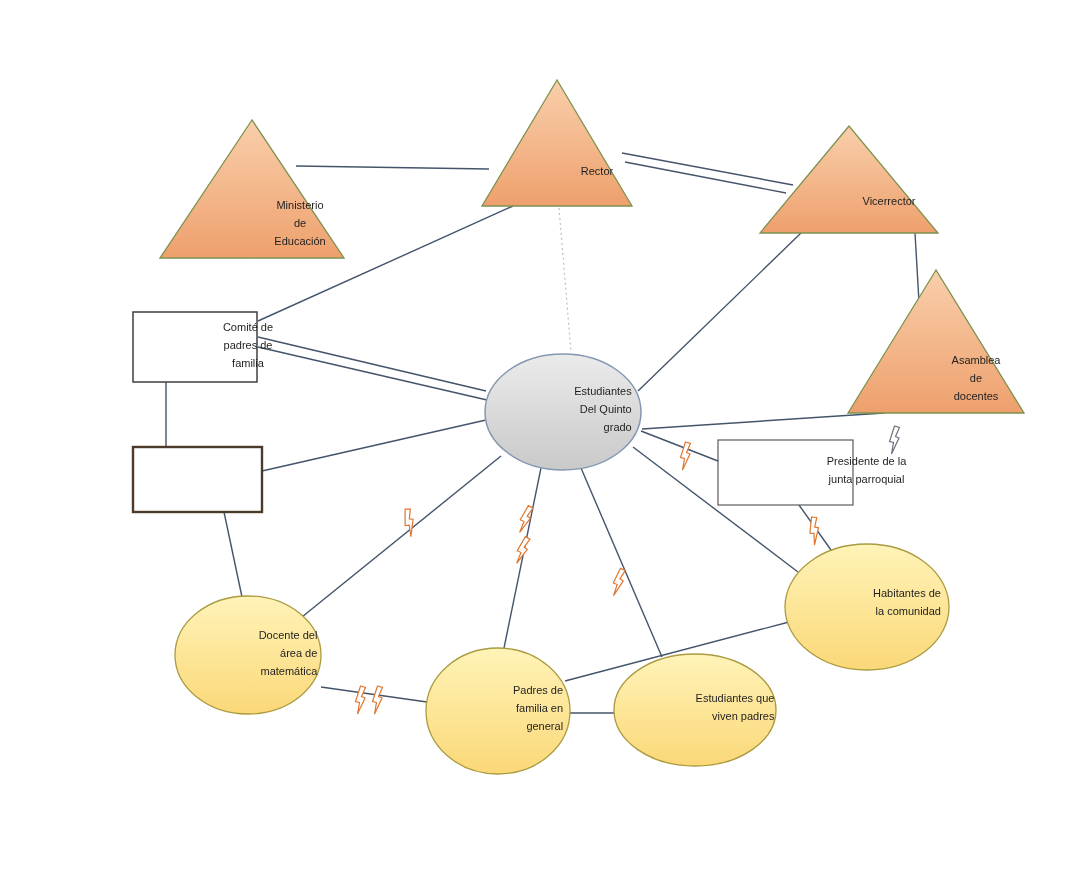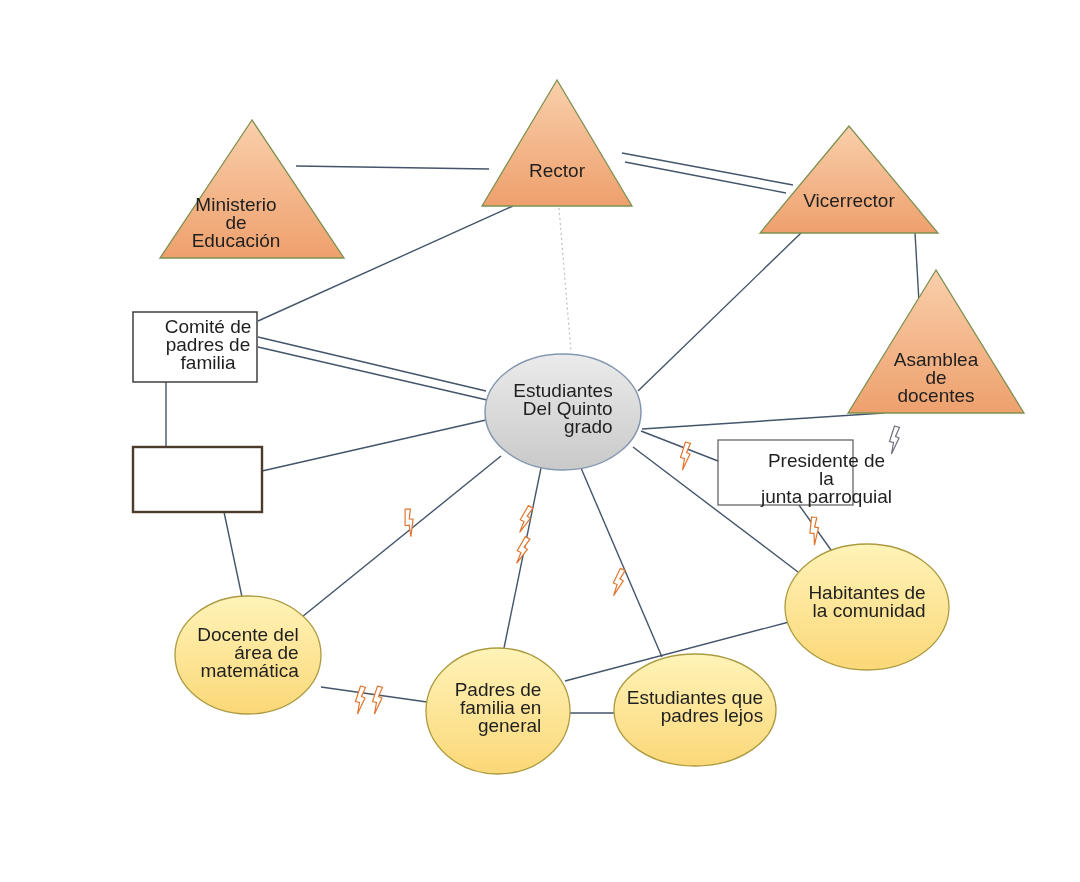--- a/index.html
+++ b/index.html
@@ -2,22 +2,22 @@
 <html><head>
 <meta charset="utf-8">
 <style>
   html,body { margin:0; padding:0; background:#ffffff; }
   #stage {
     position:relative; width:1080px; height:882px; background:#ffffff;
     font-family:"Liberation Sans", sans-serif; overflow:hidden;
   }
   #wires { position:absolute; left:0; top:0; }
   .label {
-    position:absolute; font-size:19px; line-height:18px; color:#1f1f1f;
-    white-space:pre-line; pointer-events:none;
+    position:absolute; font-size:11px; line-height:18px; color:#1f1f1f;
+    white-space:pre-line; pointer-events:none;margin-left:40px;
   }
   .ctr  { transform:translateX(-50%); text-align:center; }
   .lft  { transform:translateX(-50%); text-align:right; }
   .boxlabel { text-align:center; }
 </style>
 </head>
 <body>
 
 <div id="stage">
 
@@ -84,21 +84,21 @@
       <use href="#bolt" transform="translate(521,550) rotate(12)"></use>
       <use href="#bolt" transform="translate(617,582) rotate(8)"></use>
       <use href="#bolt" transform="translate(684,456)"></use>
       <use href="#bolt" transform="translate(813,531) rotate(-12)"></use>
       <use href="#bolt" transform="translate(359,700)"></use>
       <use href="#bolt" transform="translate(376,700)"></use>
     </g>
     <use href="#bolt" transform="translate(893,440)" fill="#ffffff" stroke="#6f6f7d" stroke-width="1.2"></use>
   </svg>
 
-  <div class="label ctr" style="left:236px; top:196px;">Ministerio
+  <div class="label ctr" style="left:260px; top:196px;">Ministerio
 de
 Educación</div>
   <div class="label ctr" style="left:557px; top:162px;">Rector</div>
   <div class="label ctr" style="left:849px; top:192px;">Vicerrector</div>
   <div class="label ctr" style="left:936px; top:351px;">Asamblea
 de
 docentes</div>
 
   <div class="label boxlabel" style="left:133px; top:318px; width:150px;">Comité de
 padres de
@@ -109,17 +109,17 @@
   <div class="label lft" style="left:563px; top:382px;">Estudiantes
 Del Quinto
 grado</div>
   <div class="label lft" style="left:248px; top:626px;">Docente del
 área de
 matemática</div>
   <div class="label lft" style="left:498px; top:681px;">Padres de
 familia en
 general</div>
   <div class="label lft" style="left:695px; top:689px;">Estudiantes que
-padres lejos</div>
+viven padres</div>
   <div class="label lft" style="left:867px; top:584px;">Habitantes de
 la comunidad</div>
 
 </div>
 
 </body></html>

